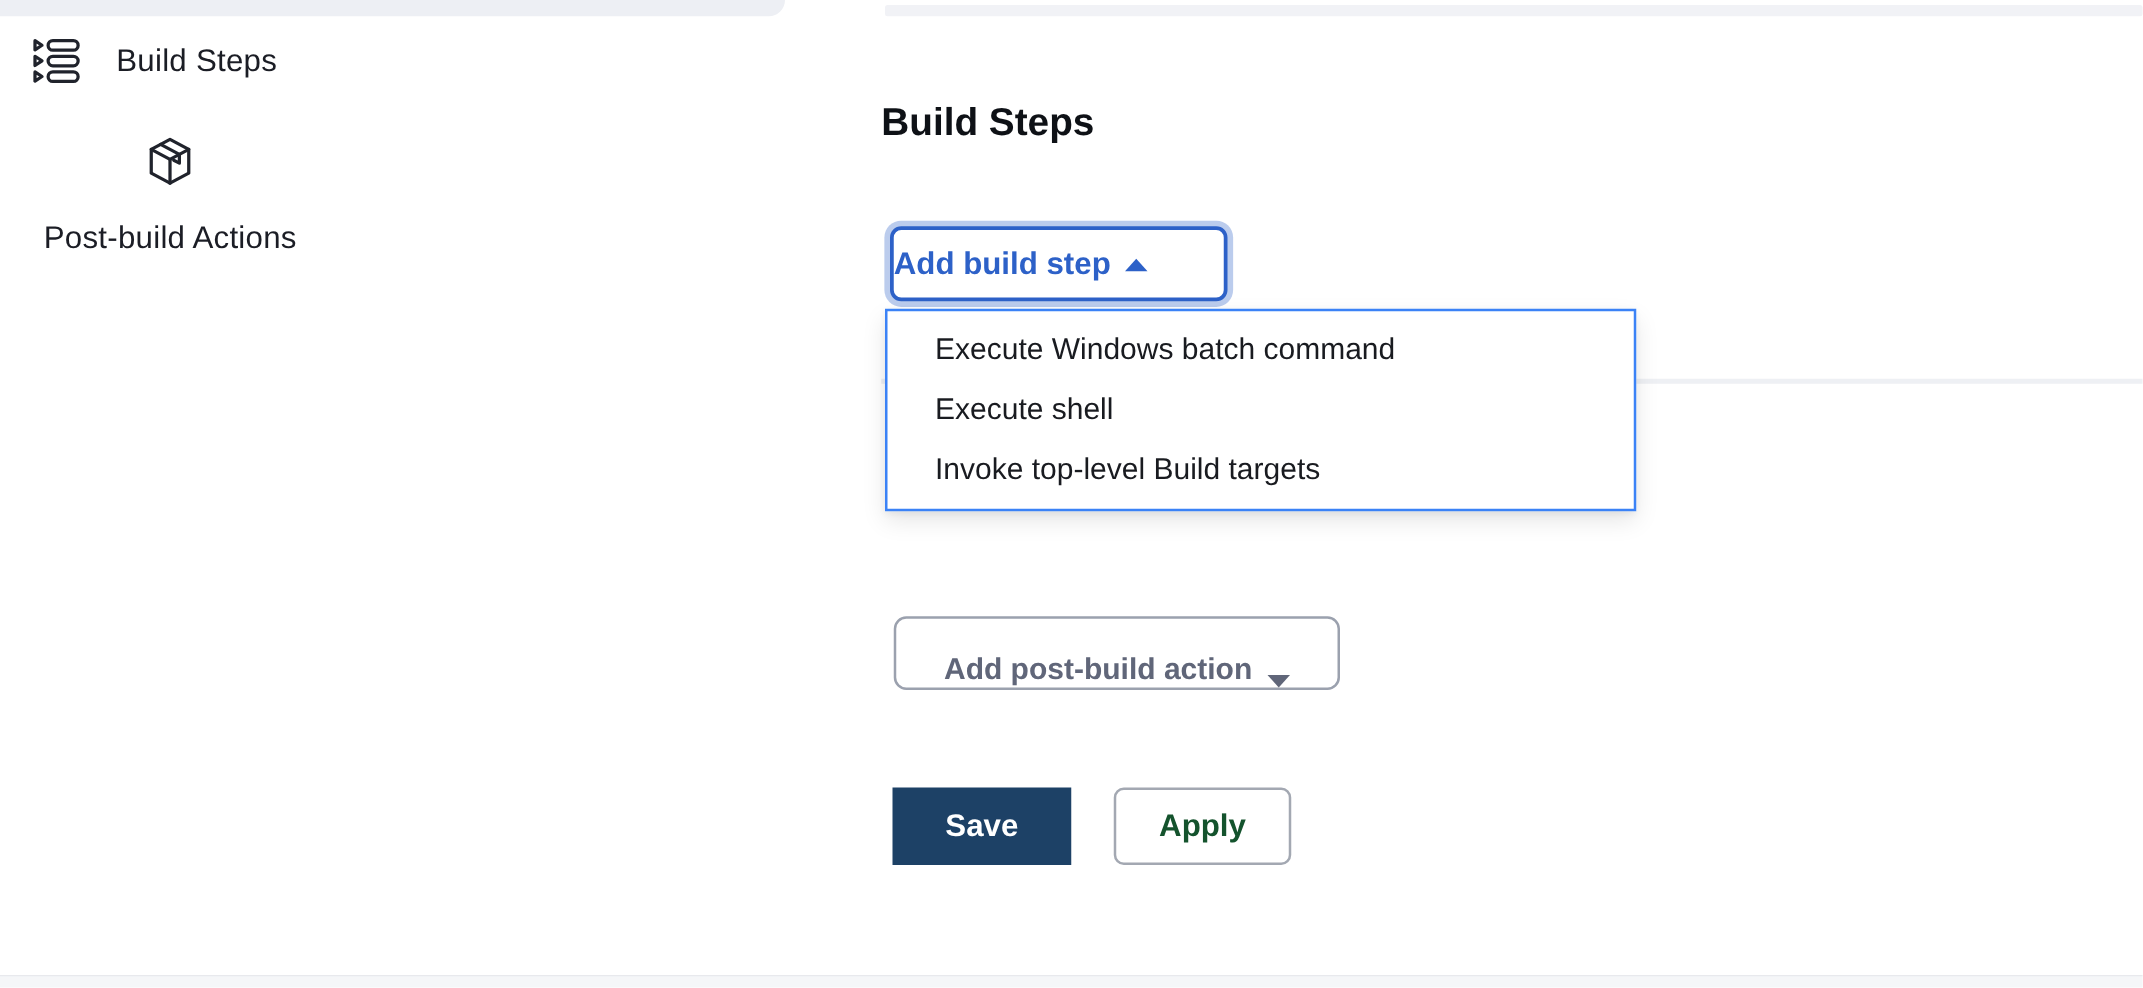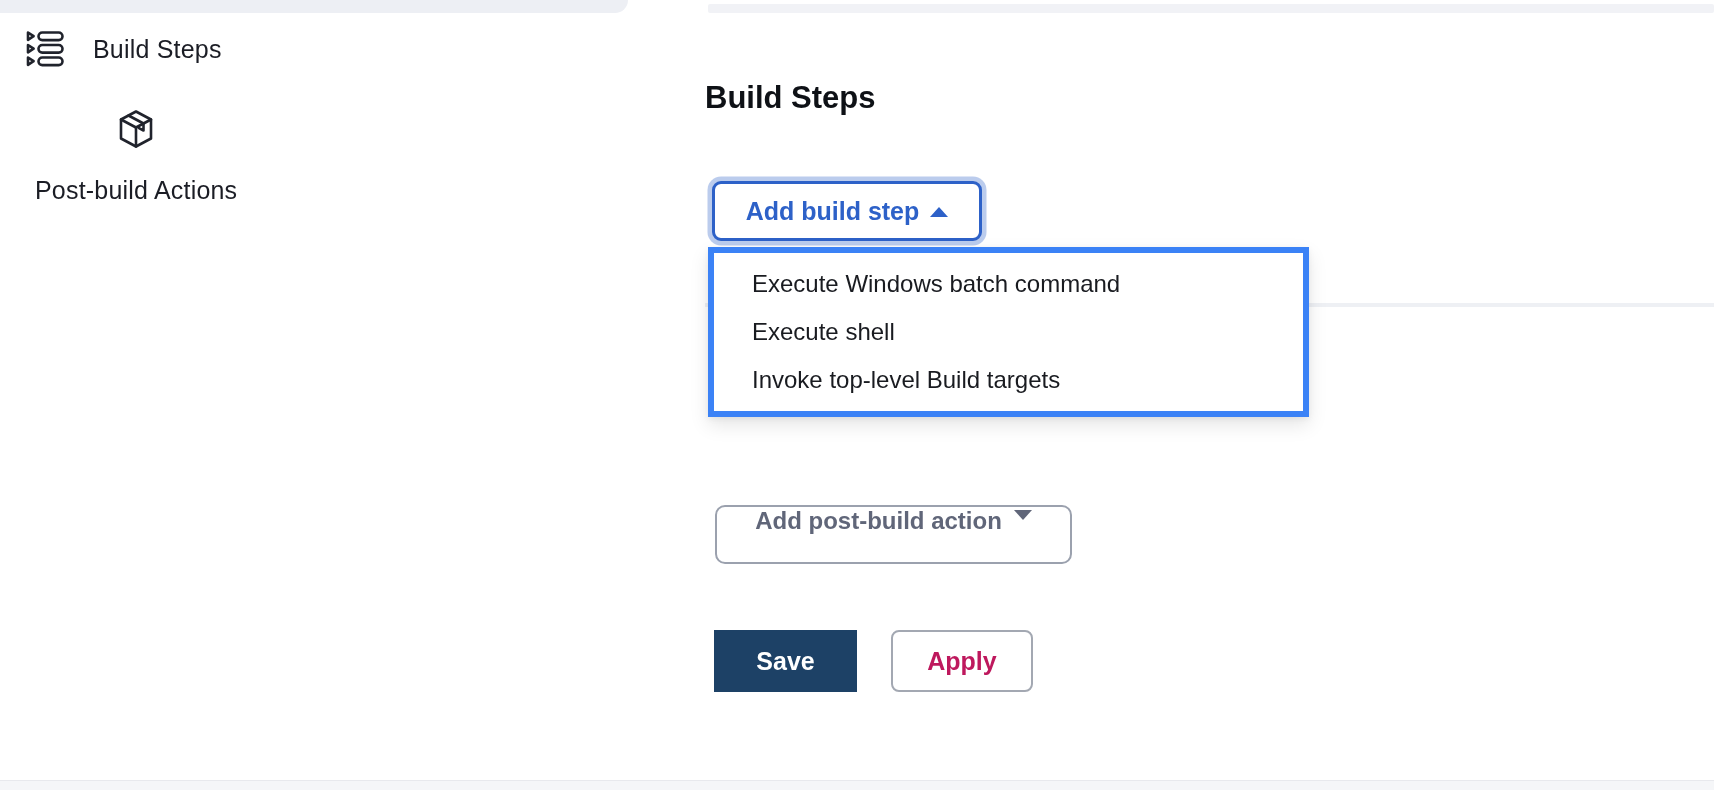--- a/index.html
+++ b/index.html
@@ -22,49 +22,49 @@
   .side-item-2 { left:35px; top:108px; height:46px;flex-direction:column; }
   .side-icon { width:42px; height:42px; display:flex; align-items:center; justify-content:center; }
   .side-icon svg { stroke:#20232c; fill:none; stroke-width:2.6; stroke-linejoin:round; stroke-linecap:round; }
 
   
   .page-heading { left:705px; top:80px; font-size:31px; font-weight:700; color:#0e1116; }
 
   .add-build-step { left:712px; top:181px; width:270px; height:60px;
     background:#ffffff; border:3px solid #2d61c8; border-radius:9px;
     box-shadow:0 0 0 4.5px rgba(45,97,200,0.32);
-    display:flex; align-items:center; justify-content:center; gap:11px;
+    display:flex; align-items:center; gap:11px;
     color:#2d61c8; font-size:25px; font-weight:700; cursor:pointer; z-index:5; }
   .chev-up { width:0; height:0; border-left:9px solid transparent;
     border-right:9px solid transparent; border-bottom:10px solid #2d61c8; margin-top:2px; }
 
   .section-divider { left:705px; top:303px; width:1009px; height:4px; background:#eef0f4; z-index:1; }
 
   .build-menu { left:708px; top:247px; width:601px; background:#ffffff;
-    border:6px solid #3b82f6; padding:7px 0;
+    border:2px solid #3b82f6; padding:7px 0;
     box-shadow:0 8px 18px rgba(0,0,0,0.10), 0 2px 6px rgba(0,0,0,0.06); z-index:10; }
   .menu-item { height:48px; line-height:48px; padding-left:38px;
     font-size:24px; color:#191b20; cursor:pointer; white-space:nowrap; }
   .menu-item.selected { background:#b9cdf3; }
 
-  .add-post-build { left:715px; top:505px; width:357px; height:59px;
+  .add-post-build { left:715px; top:493px; width:357px; height:59px;
     background:#ffffff; border:2.5px solid #9ba1ae; border-radius:10px;
-    display:flex; align-items:flex-start; justify-content:center; gap:12px;
+    display:flex; align-items:flex-end; justify-content:center; gap:12px;
     color:#606679; font-size:24px; font-weight:700; cursor:pointer; }
   .chev-down { width:0; height:0; border-left:9px solid transparent;
     border-right:9px solid transparent; border-top:10px solid #606679; margin-top:3px; }
 
   .save-btn { left:714px; top:630px; width:143px; height:62px;
     background:#1d4166; border:none; border-radius:0;
     color:#ffffff; font-size:25px; font-weight:700; cursor:pointer;
     display:flex; align-items:center; justify-content:center;
     font-family:"Liberation Sans","DejaVu Sans",sans-serif; }
   .apply-btn { left:891px; top:630px; width:142px; height:62px;
     background:#ffffff; border:2px solid #a3a8b2; border-radius:8px;
-    color:#be185d; font-size:25px; font-weight:700; cursor:pointer;
+    color:#14532d; font-size:25px; font-weight:700; cursor:pointer;
     display:flex; align-items:center; justify-content:center;
     font-family:"Liberation Sans","DejaVu Sans",sans-serif; }
 </style>
 </head>
 <body>
 
 <div class="abs topbar-left"></div>
 <div class="abs topbar-right"></div>
 
 <div class="abs side-item side-item-1">

